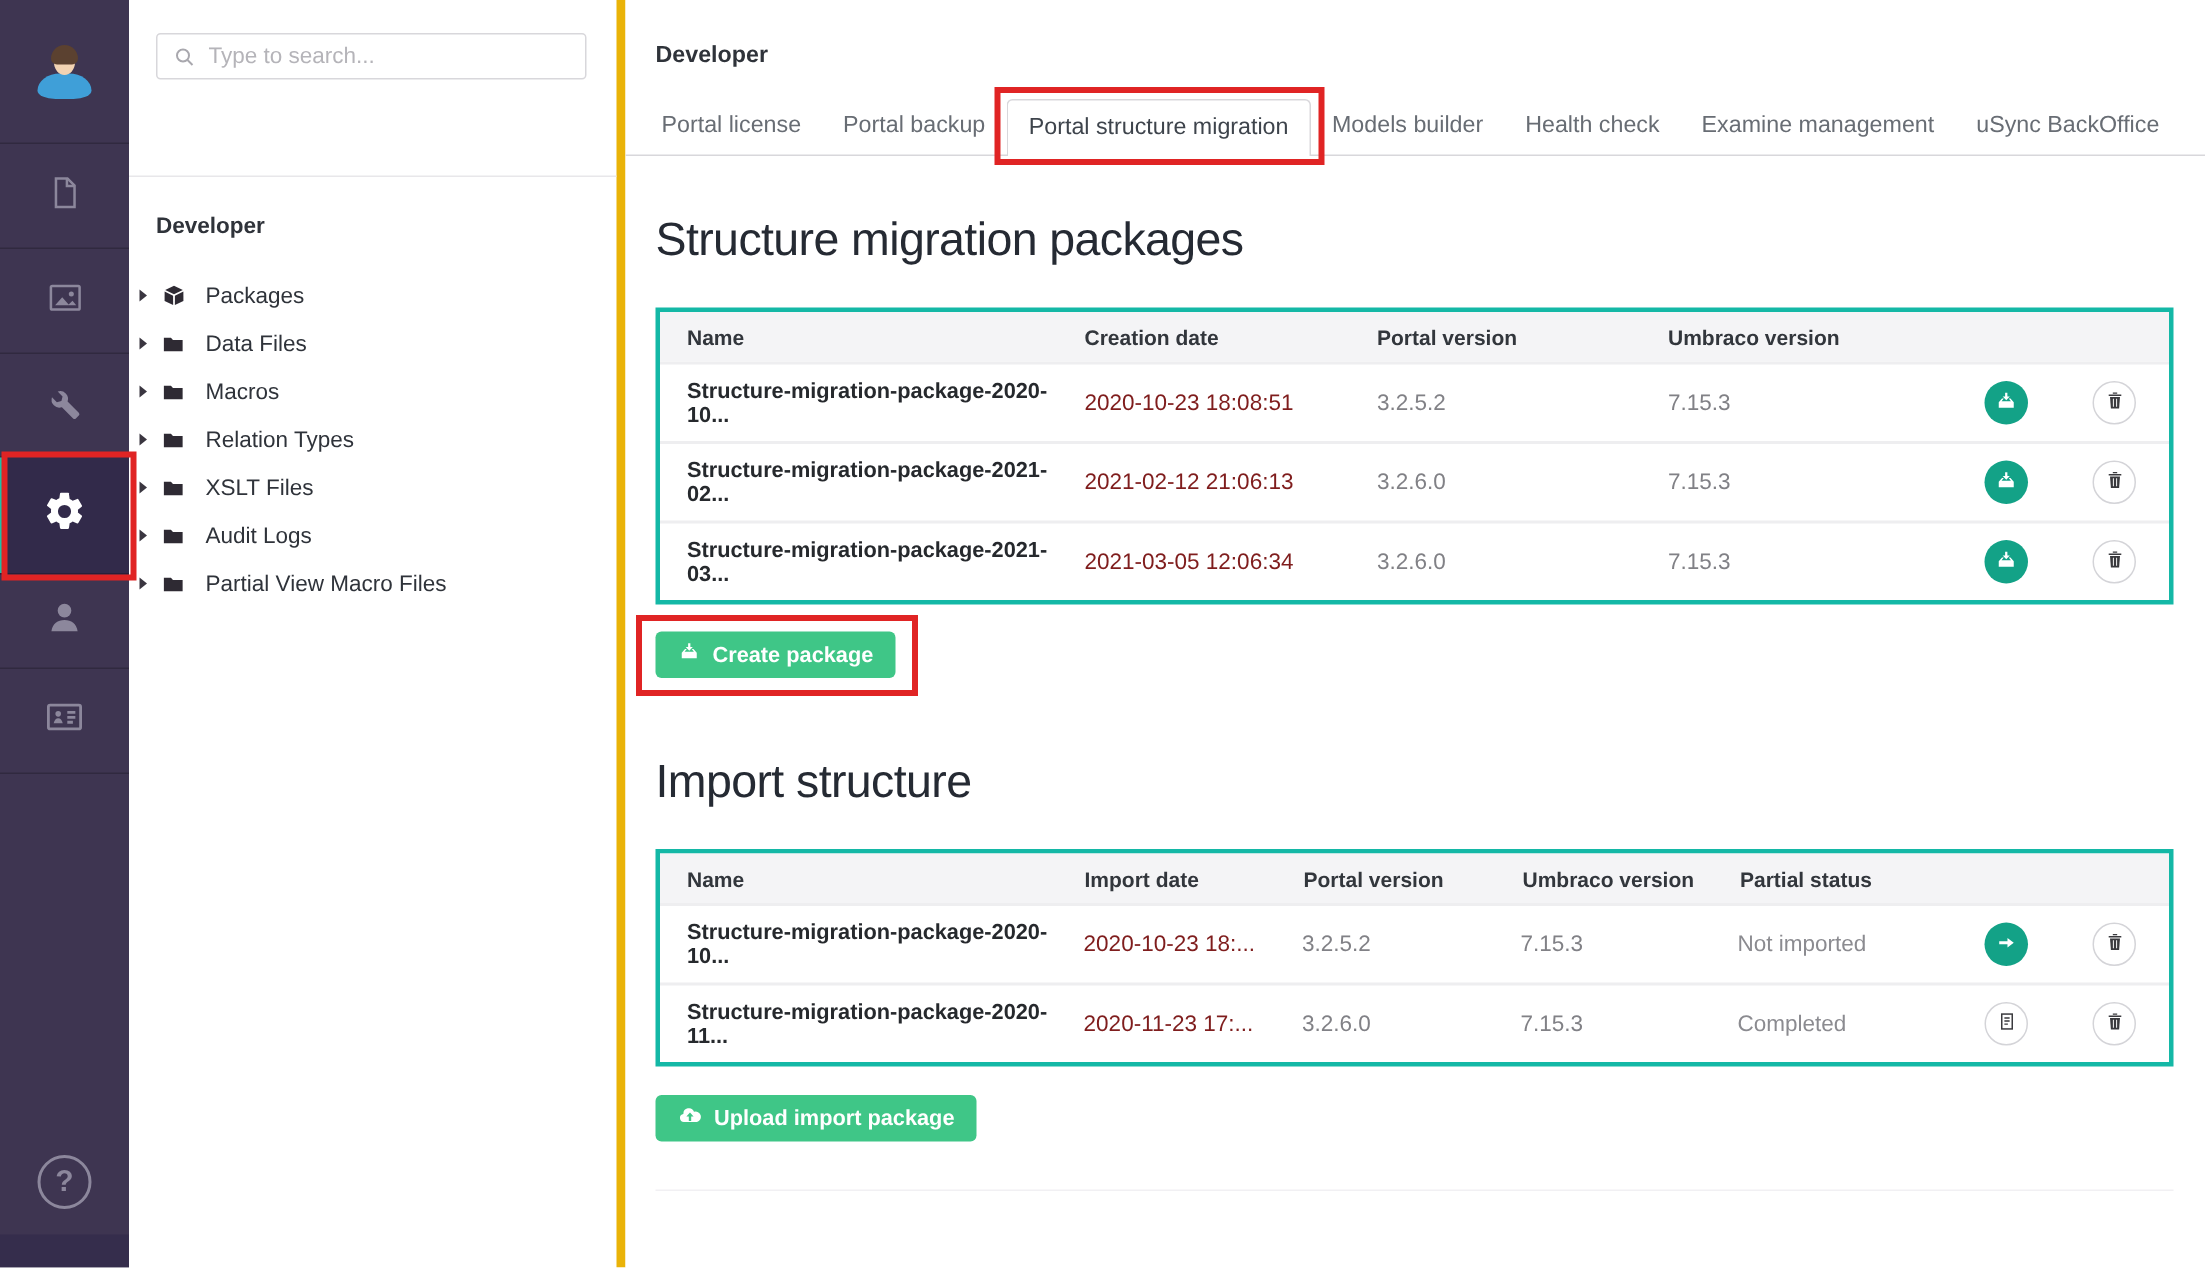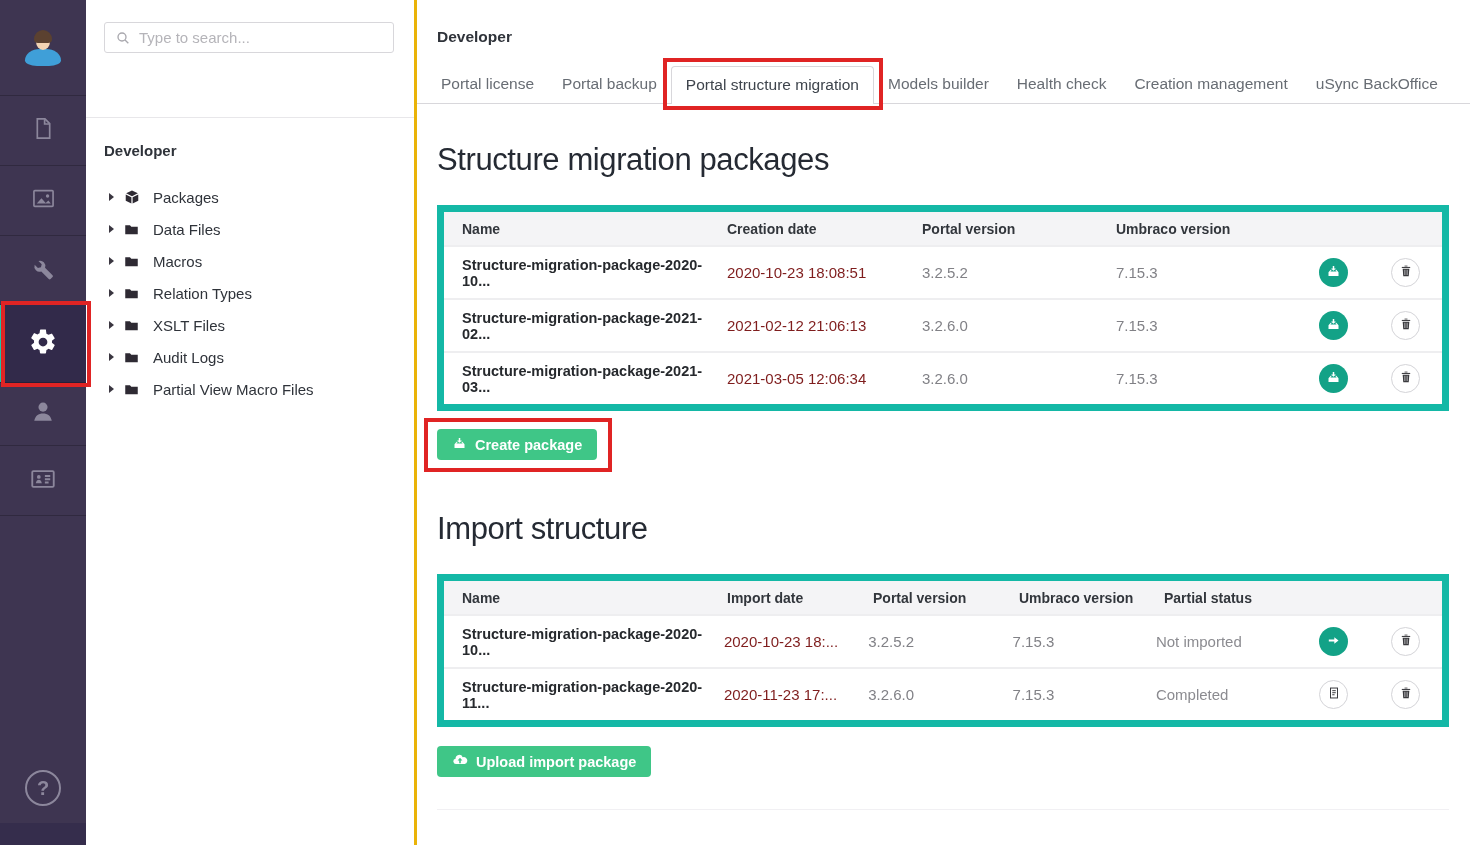--- a/index.html
+++ b/index.html
@@ -30,49 +30,49 @@
   .av-face { position:absolute; left:13px; top:6px; width:14px; height:17px; border-radius:50%; background:#f2d3b3; }
   .av-body { position:absolute; left:2px; top:22px; width:36px; height:17px; border-radius:50% 50% 40% 40% / 80% 80% 40% 40%; background:#3f9fd8; }
 
   
   .red-box { position:absolute; border:4px solid #e02424; pointer-events:none; z-index:30; }
   .sb-red { left:1px; right:-5px; top:-4px; bottom:-5px; }
   .tab-red { left:-9px; right:-10px; top:-9px; bottom:-6px; }
   .btn-red { left:-13px; right:-15px; top:-11px; bottom:-12px; }
 
   
-  .tree-panel { width:331px; background:#fff; border-right:3px solid #eab308; flex-shrink:0; }
+  .tree-panel { width:331px; background:#fff; border-right:6px solid #eab308; flex-shrink:0; }
   .search-area { height:96px; border-bottom:1px solid #e8e7ea; }
   .search-box { position:relative; margin:22px 20px 0 18px; height:31px; border:1px solid #d8d7db; border-radius:3px; background:#fff; }
   .search-box svg { position:absolute; left:10px; top:7px; color:#a9a8ae; }
   .search-box input { width:100%; height:100%; border:none; outline:none; padding-left:34px; font-size:15px;
     color:#444; font-family:"Liberation Sans", sans-serif; background:transparent; }
   .search-box input::placeholder { color:#b5b4b9; }
   .tree { padding:24px 0 0 0; }
   .tree-title { padding-left:18px; font-size:15px; font-weight:bold; color:#2f333a; }
-  .tree ul { list-style:none; margin-top:22px;padding-left:16px; }
+  .tree ul { list-style:none; margin-top:22px; }
   .tree li { display:flex; align-items:center; height:32px; cursor:pointer; }
   .caret { width:0; height:0; border-left:5px solid #3a3640; border-top:4px solid transparent; border-bottom:4px solid transparent; margin-left:7px; }
   .ticon { display:flex; margin-left:9px; color:#2e2a33; width:17px; justify-content:center; }
   .tlabel { margin-left:13px; font-size:15px; color:#2f333a; }
 
   
   .content { flex:1; display:flex; flex-direction:column; background:#fff; min-width:0; }
   .content-header { height:104px; border-bottom:1px solid #d8d7db; position:relative; flex-shrink:0; }
   .page-title { padding:28px 0 0 20px; font-size:15.5px; font-weight:bold; color:#2f333a; }
   .tabs { position:absolute; left:10px; bottom:-1px; display:flex; align-items:flex-end; }
   .tab { padding:0 14px; height:41px; line-height:41px; font-size:15.5px; color:#686d74; cursor:pointer; white-space:nowrap; }
   .tab.active { position:relative; background:#fff; border:1px solid #d8d7db; border-bottom:none; border-radius:4px 4px 0 0;
     height:38px; line-height:36px; color:#3e444c; z-index:2; }
 
   .main { padding:0 21px 0 20px; }
   h1 { font-size:31px; font-weight:400; color:#252a33; letter-spacing:-.4px; line-height:40px; margin-top:36px; }
   h1.import { margin-top:49px; }
 
-  .tbl { border:7px solid #14b8a6; margin-top:25px; }
+  .tbl { border:3px solid #14b8a6; margin-top:25px; }
   .tbl-head { display:flex; align-items:center; height:33px; background:#f4f4f6; font-size:14px; font-weight:bold; color:#32363c; }
   .tbl-row { display:flex; align-items:center; height:53px; background:#fff; border-top:2px solid #eeeef0; }
   .tbl-row:first-of-type { border-top:1px solid #ececef; }
   .c-name { width:283px; padding-left:18px; }
   .c-date { width:195px; }
   .c-portal { width:194px; }
   .c-umb { width:150px; }
   .tbl2 .c-date { width:146px; }
   .tbl2 .c-portal { width:146px; }
   .tbl2 .c-umb { width:145px; }
@@ -240,21 +240,21 @@
       <div class="page-title">Developer</div>
       <nav class="tabs">
         <div class="tab">Portal license</div>
         <div class="tab">Portal backup</div>
         <div class="tab active">
           <span>Portal structure migration</span>
           <div class="red-box tab-red"></div>
         </div>
         <div class="tab">Models builder</div>
         <div class="tab">Health check</div>
-        <div class="tab">Creation management</div>
+        <div class="tab">Examine management</div>
         <div class="tab">uSync BackOffice</div>
       </nav>
     </header>
 
     <main class="main">
       <h1>Structure migration packages</h1>
 
       
       <div class="tbl">
         <div class="tbl-head">

